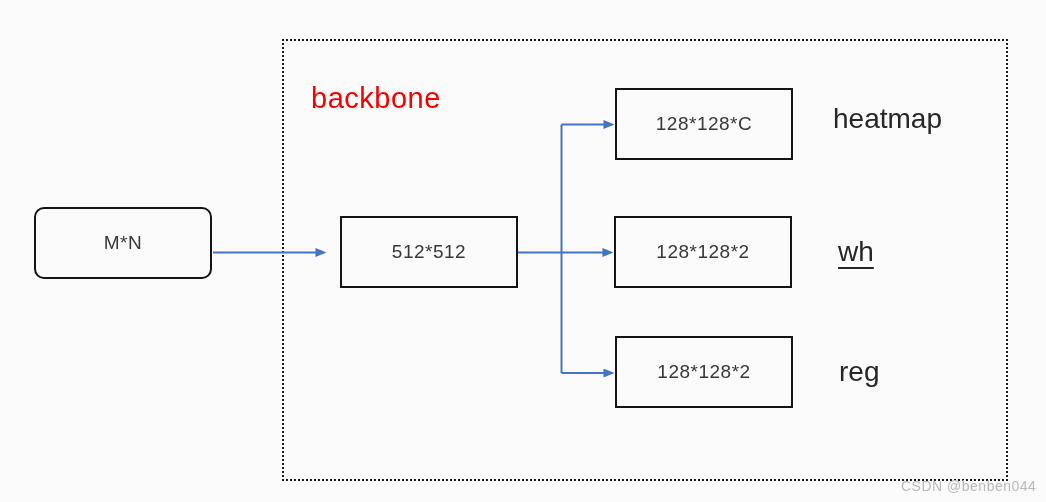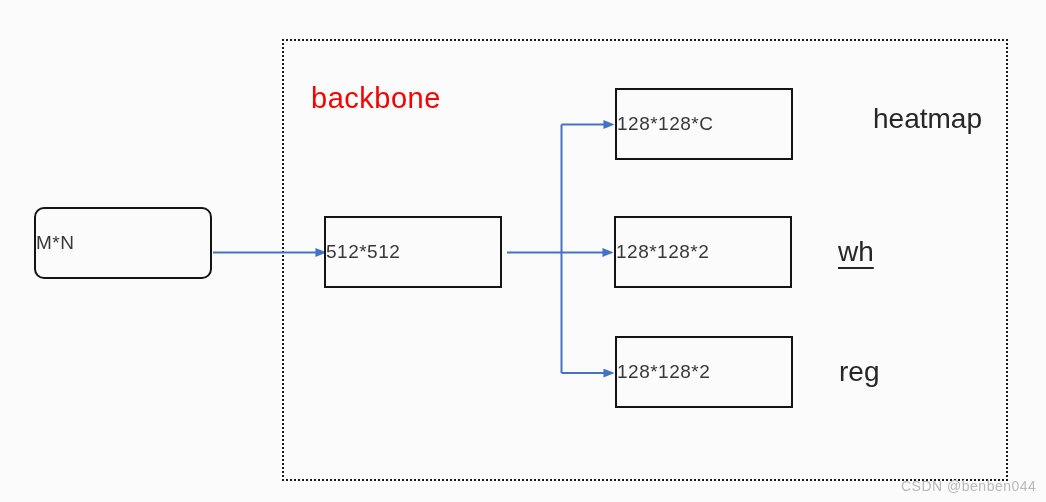--- a/index.html
+++ b/index.html
@@ -37,38 +37,38 @@
   }
   .node {
     position: absolute;
     box-sizing: border-box;
     width: 178px;
     height: 72px;
     border: 2.5px solid #141414;
     background: #fbfbfb;
     display: flex;
     align-items: center;
-    justify-content: flex-start;
+    justify-content: center;
     font-size: 19px;
     color: #383838;
     letter-spacing: 0.5px;
   }
   .node-input    { left: 34px;  top: 207px; border-radius: 10px; }
-  .node-backbone { left: 324px; top: 216px; }
+  .node-backbone { left: 340px; top: 216px; }
   .node-heatmap  { left: 615px; top: 88px;  }
   .node-wh       { left: 614px; top: 216px; }
   .node-reg      { left: 615px; top: 336px; }
   .out-label {
     position: absolute;
     font-size: 28px;
     line-height: 34px;
     color: #262626;
     white-space: nowrap;
   }
-  .out-heatmap { left: 833px; top: 102px; margin-left: 40px; }
+  .out-heatmap { left: 833px; top: 102px; }
   .out-wh      { left: 838px; top: 235px; }
   .out-reg     { left: 839px; top: 355px; }
   .wavy {
     text-decoration-line: underline;
     text-decoration-style: wavy;
     text-decoration-color: #e03a3a;
     text-decoration-thickness: 1px;
     text-underline-offset: 6px;
     text-decoration: underline;
   }

